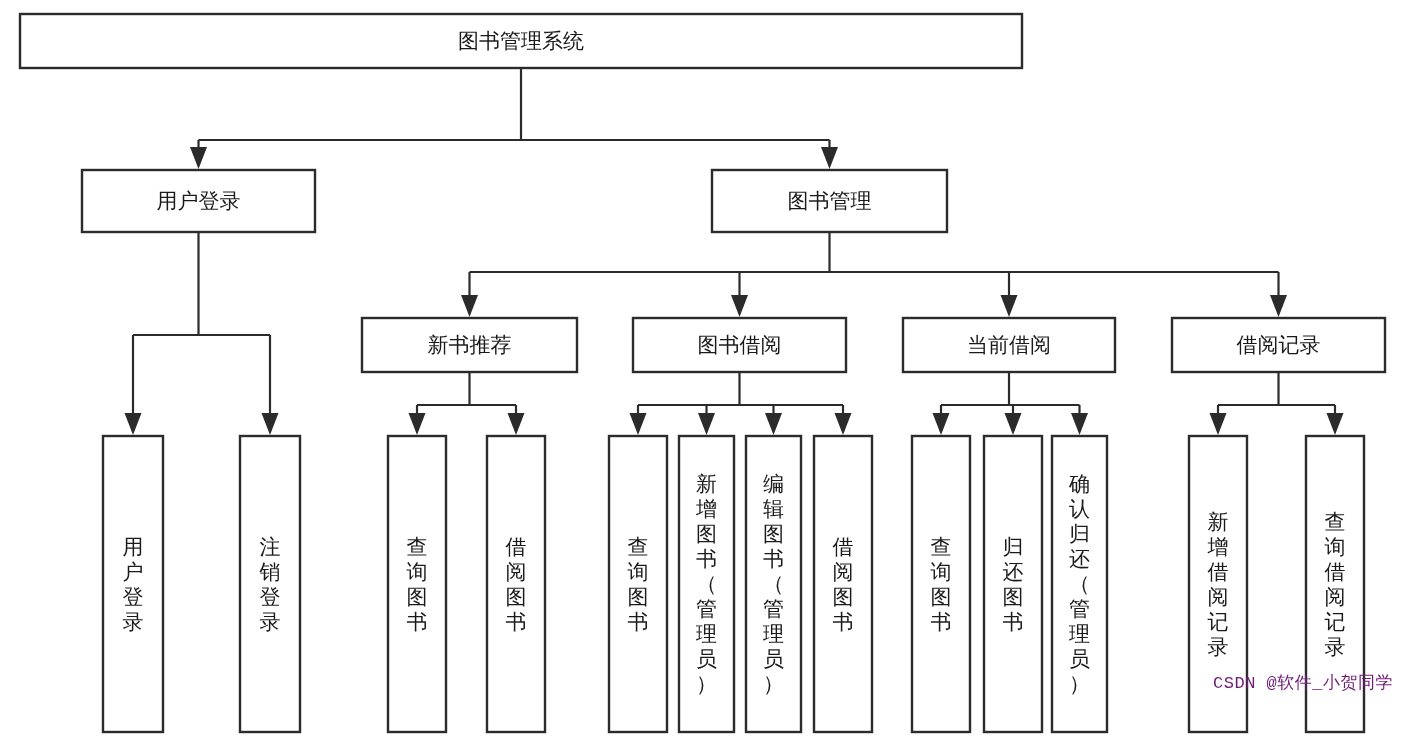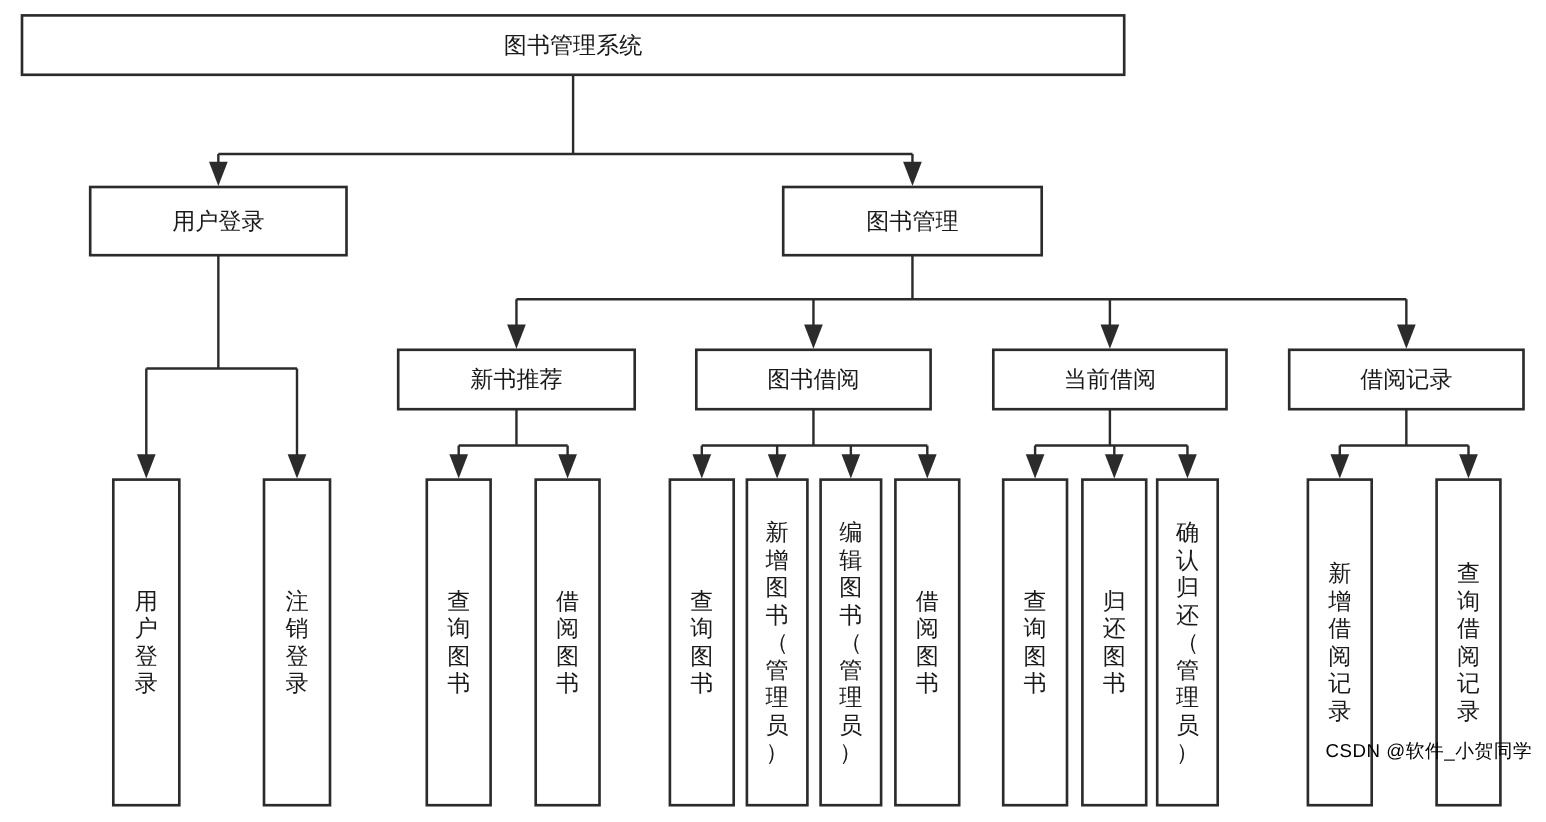--- a/index.html
+++ b/index.html
@@ -50,23 +50,23 @@
     stroke-linecap: butt;
   }
   .arrow-head {
     fill: #2b2b2b;
     stroke: none;
   }
   .watermark {
     position: absolute;
     right: 12px;
     bottom: 6px;
-    font-family: Liberation Sans, sans-serif;
+    font-family: Liberation Mono, monospace;
     font-size: 17px;
-    color: #000000;
+    color: #701a75;
     letter-spacing: 0.5px;
     white-space: nowrap;
     user-select: none;
   }
 </style>
 </head>
 <body>
 
 <div id="diagram-root">
   <svg id="flowchart" viewBox="0 0 1405 747">

